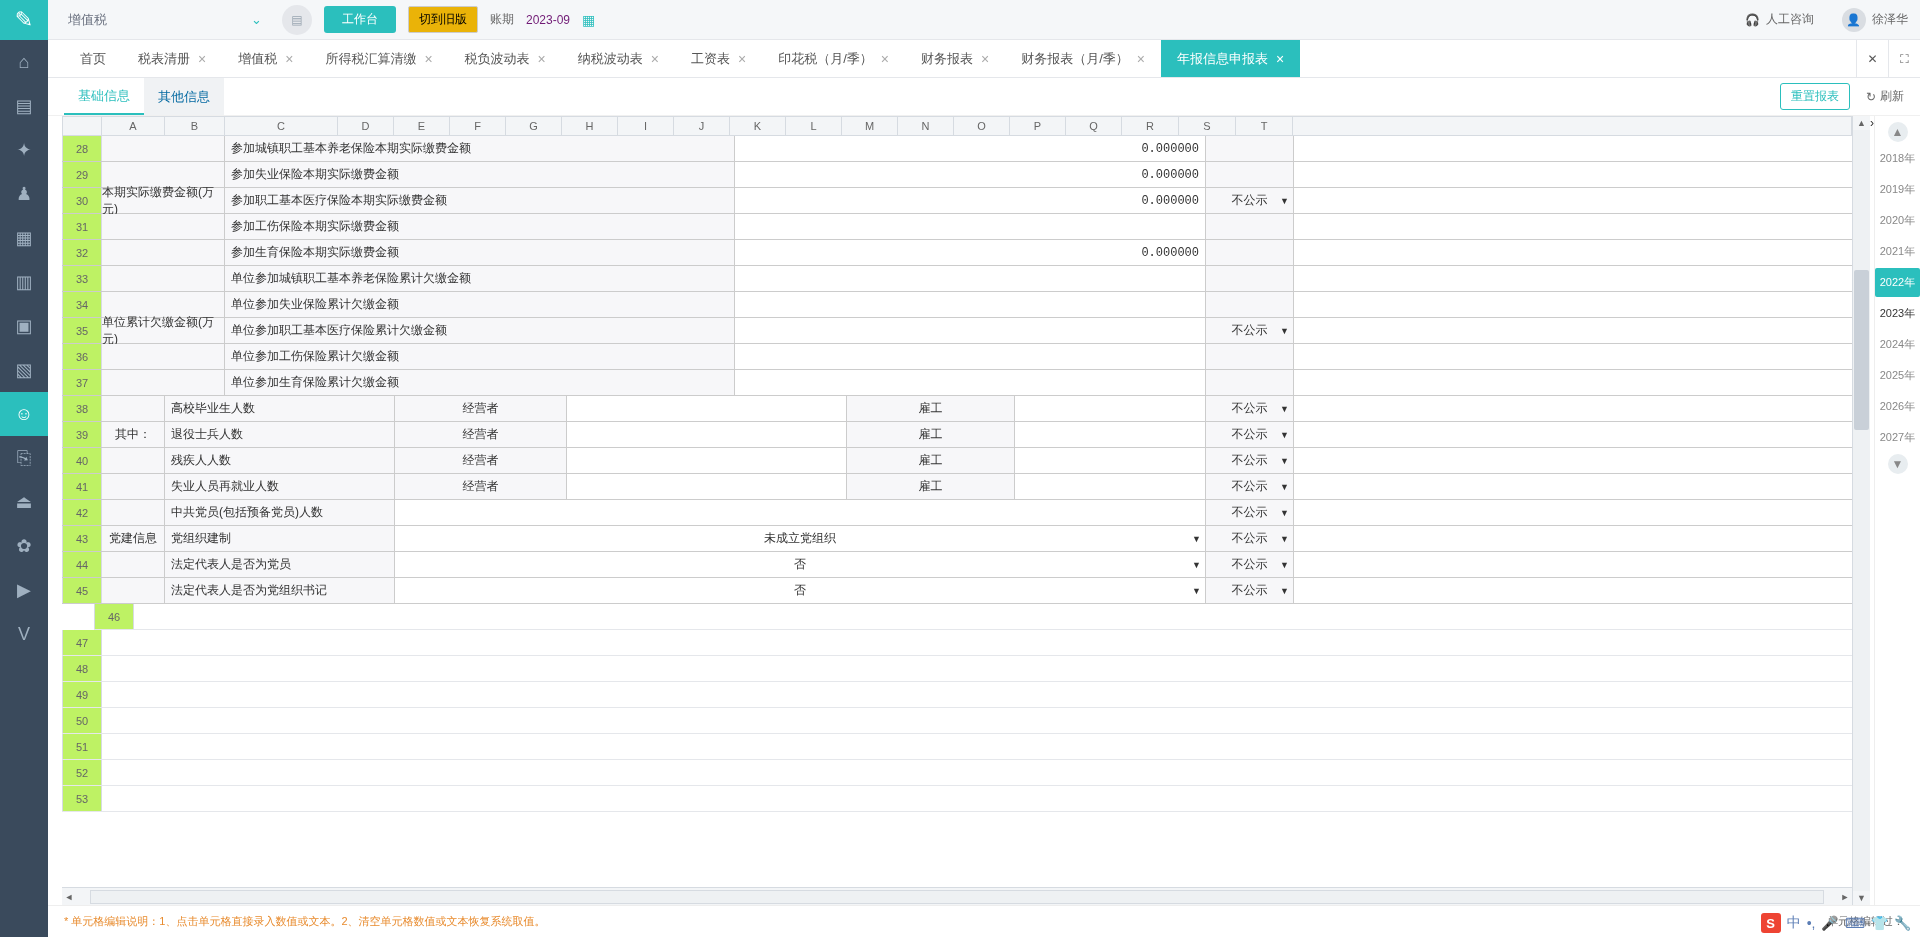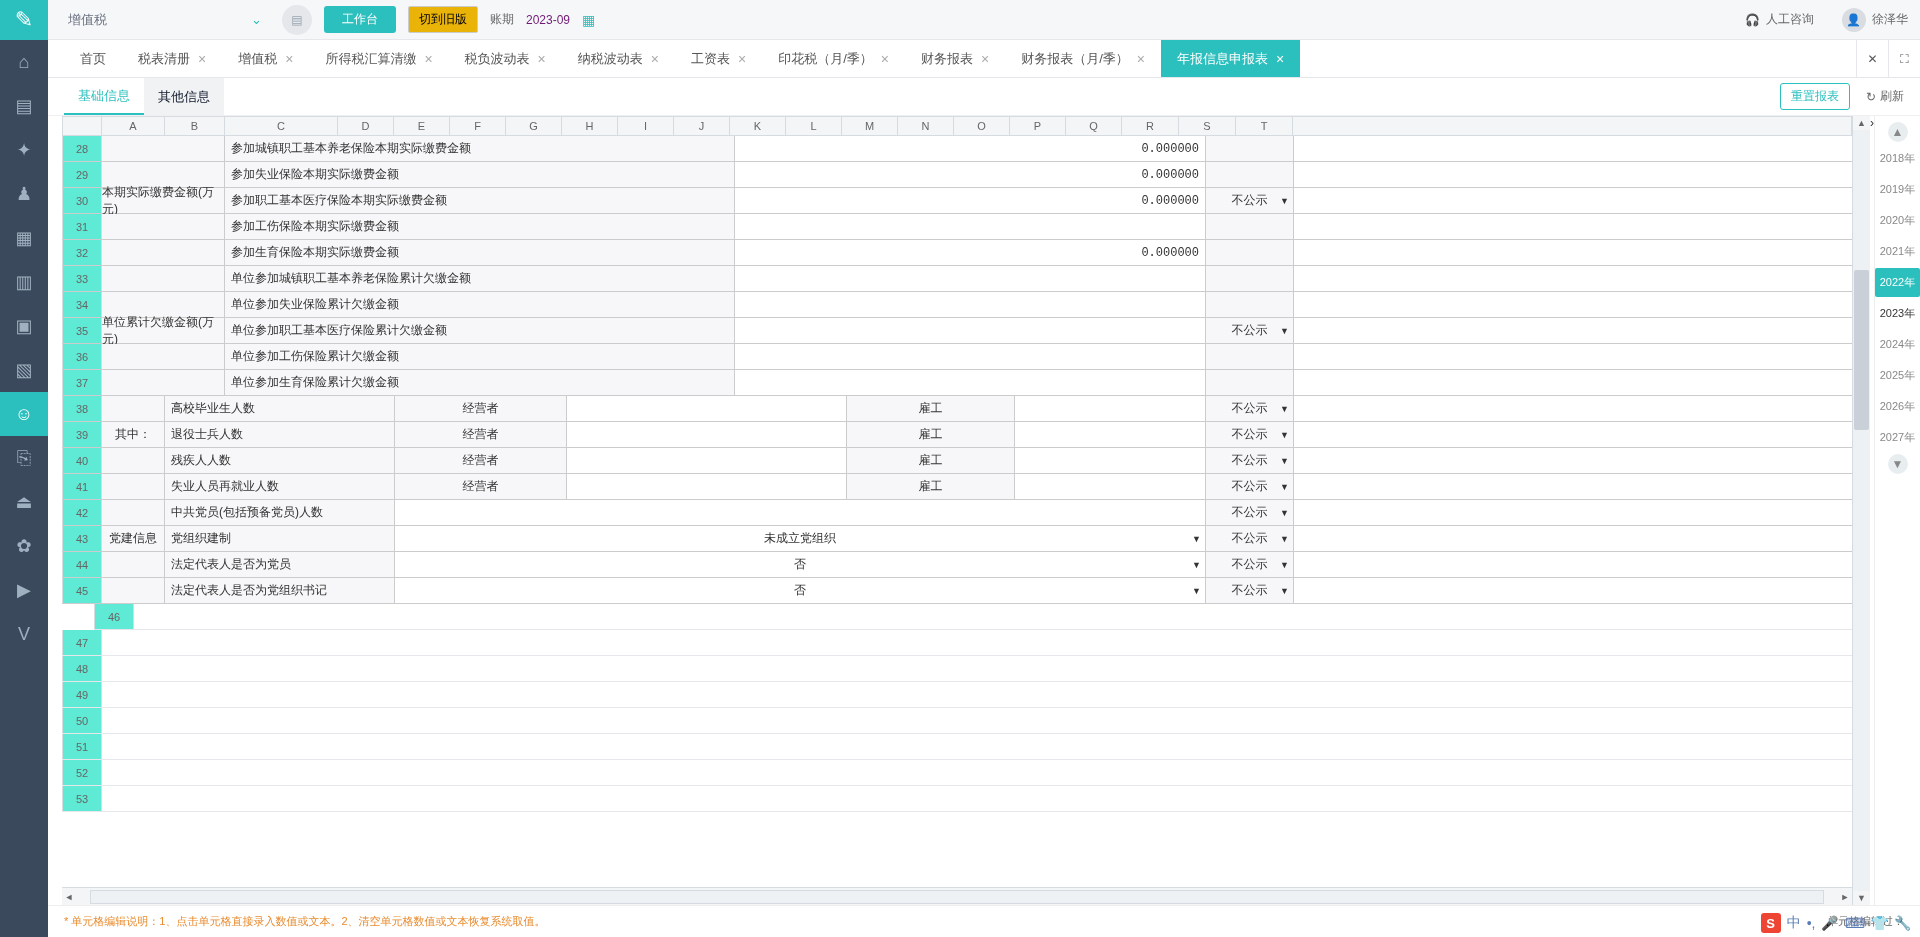--- a/index.html
+++ b/index.html
@@ -24,34 +24,34 @@
 .topbar .user { display: flex; align-items: center; gap: 6px; color: #666; margin-left: 16px; }
 .topbar .avatar { width: 24px; height: 24px; border-radius: 50%; background: #d9dde2; display: flex; align-items: center; justify-content: center; color: #999; }
 .tabs { height: 38px; background: #fff; border-bottom: 1px solid #e5e7eb; display: flex; align-items: stretch; padding-left: 16px; position: relative; }
 .tab { padding: 0 16px; display: flex; align-items: center; gap: 6px; color: #555; font-size: 13px; border-right: 0px solid #eee; cursor: pointer; white-space: nowrap; }
 .tab .x { color: #aaa; font-size: 14px; margin-left: 2px; }
 .tab.active { background: #2bbfbd; color: #fff; }
 .tab.active .x { color: #fff; }
 .tabs .tab-controls { margin-left: auto; display: flex; align-items: center; }
 .tabs .tc { width: 32px; display: flex; align-items: center; justify-content: center; color: #555; cursor: pointer; border-left: 1px solid #e5e7eb; height: 100%; }
 .subtabs { height: 38px; display: flex; align-items: center; padding: 0 16px; border-bottom: 1px solid #f0f0f0; background: #fff; }
-.subtab { padding: 0 14px; height: 100%; display: flex; align-items: center; font-size: 13px; cursor: pointer; color: #0f172a; }
+.subtab { padding: 0 14px; height: 100%; display: flex; align-items: center; font-size: 13px; cursor: pointer; color: #0369a1; }
 .subtab.active { color: #2bbfbd; border-bottom: 2px solid #2bbfbd; background: #fff; }
 .subtab.inactive { background: #f0f2f4; }
 .subtabs .spacer { flex: 1; }
 .subtabs .btn-reset { border: 1px solid #2bbfbd; background: #fff; color: #2bbfbd; padding: 4px 10px; border-radius: 3px; font-size: 12px; cursor: pointer; }
 .subtabs .btn-refresh { display: flex; align-items: center; gap: 4px; color: #666; margin-left: 16px; cursor: pointer; font-size: 12px; }
 .sheet-wrap { flex: 1; display: flex; position: relative; overflow: hidden; }
 .sheet { flex: 1; display: flex; flex-direction: column; overflow: hidden; padding-left: 14px; }
 .col-header { display: flex; background: #f3f5f7; border: 1px solid #d6dbe1; border-left: none; height: 20px; }
 .col-header .corner { width: 40px; border-right: 1px solid #d6dbe1; background: #f3f5f7; border-left: 1px solid #d6dbe1; }
 .col-header .ch { text-align: center; color: #666; border-right: 1px solid #d6dbe1; font-size: 11px; display: flex; align-items: center; justify-content: center; }
 .rows { flex: 1; overflow: hidden; }
 .row { display: flex; height: 26px; border-bottom: 1px solid #ccc; }
-.row .rh { width: 40px; background: #5eead4; border-left: 1px solid #d6dbe1; border-right: 1px solid #d6dbe1; text-align: center; font-size: 11px; color: #666; display: flex; align-items: center; justify-content: center; }
+.row .rh { width: 40px; background: #bef264; border-left: 1px solid #d6dbe1; border-right: 1px solid #d6dbe1; text-align: center; font-size: 11px; color: #666; display: flex; align-items: center; justify-content: center; }
 .row .cell-desc { width: 338px; background: #f7f7f9; border-right: 1px solid #ccc; padding-left: 6px; display: flex; align-items: center; font-size: 12px; color: #333; }
 .row .cell-operator { width: 172px; background: #f7f7f9; border-right: 1px solid #ccc; display: flex; align-items: center; justify-content: center; font-size: 12px; }
 .row .cell-input { border-right: 1px solid #ccc; background: #fff; display: flex; align-items: center; justify-content: flex-end; padding-right: 6px; font-size: 12px; font-family: Liberation Mono, monospace; }
 .row .cell-emp-lbl { border-right: 1px solid #ccc; background: #f7f7f9; display: flex; align-items: center; justify-content: center; font-size: 12px; }
 .row .cell-disclose { width: 88px; border-right: 1px solid #ccc; background: #f7f7f9; display: flex; align-items: center; justify-content: center; font-size: 12px; position: relative; }
 .row .cell-disclose .tri { position: absolute; right: 4px; font-size: 9px; color: #333; }
 .row .cell-rest { flex: 1; border-right: 0px solid #ccc; background: #fff; }
 .hscroll { height: 18px; background: #f3f5f7; border-top: 1px solid #d6dbe1; display: flex; align-items: center; }
 .hscroll .track { flex: 1; height: 14px; background: #eef1f3; margin: 0 14px; position: relative; border: 1px solid #d6dbe1; }
 .vscroll { width: 18px; background: #f3f5f7; border-left: 1px solid #d6dbe1; display: flex; flex-direction: column; }

